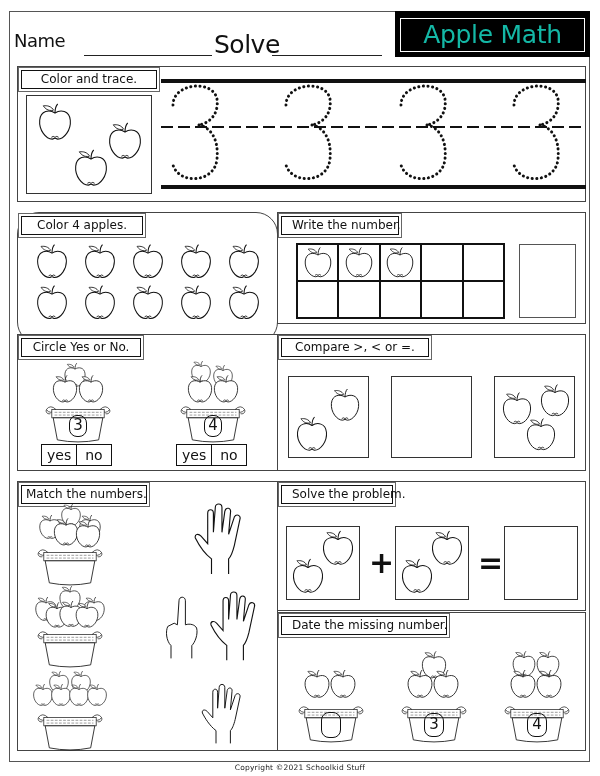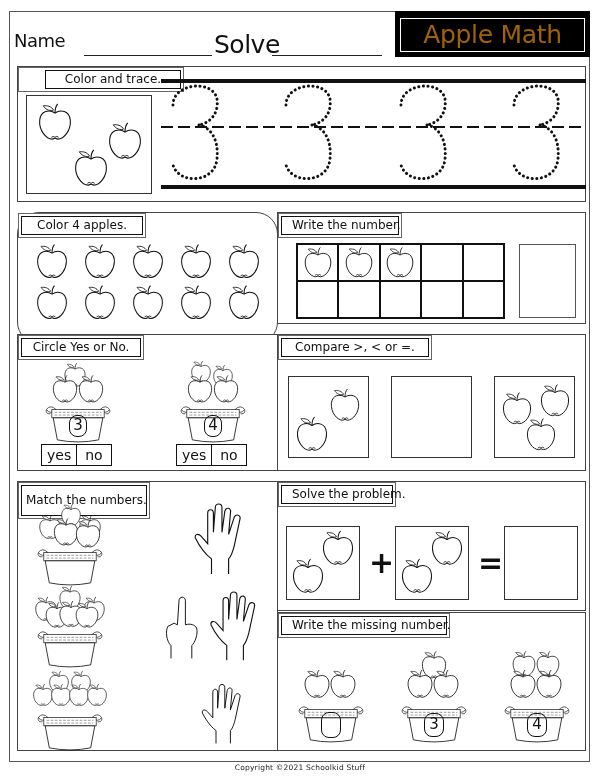--- a/index.html
+++ b/index.html
@@ -7,21 +7,21 @@
   body { position: relative; font-family: "DejaVu Sans", sans-serif; color: #111; }
 
   .page-border { position: absolute; left: 9px; top: 11px; width: 581px; height: 751px; border: 1.5px solid #555; }
 
   .header-name { position: absolute; left: 14px; top: 30px; font-size: 18px; letter-spacing: -0.5px; }
   .line-name { position: absolute; left: 84px; top: 55px; width: 128px; border-bottom: 1.5px solid #222; }
   .header-date { position: absolute; left: 214px; top: 30px; font-size: 25px; letter-spacing: -0.5px; }
   .line-date { position: absolute; left: 272px; top: 55px; width: 110px; border-bottom: 1.5px solid #222; }
 
   .title-box { position: absolute; left: 395px; top: 11px; width: 195px; height: 46px; background: #000; }
-  .title-inner { position: absolute; left: 5px; top: 7px; right: 5px; bottom: 5px; border: 1.5px solid #fff; color: #a16207; font-size: 25px; text-align: center; line-height: 31px; letter-spacing: -0.3px; }
+  .title-inner { position: absolute; left: 5px; top: 7px; right: 5px; bottom: 5px; border: 1.5px solid #fff; color: #14b8a6; font-size: 25px; text-align: center; line-height: 31px; letter-spacing: -0.3px; }
 
   .section { position: absolute; border: 1.5px solid #444; background: #fff; }
   .label { position: absolute; left: 0; top: 0; border: 1.5px solid #666; background: #fff; padding: 2px; }
   .label-inner { border: 1.5px solid #111; font-size: 12px; line-height: 17px; padding: 0 10px; white-space: nowrap; text-align: center; }
 
   .box { position: absolute; border: 1.5px solid #333; background: #fff; }
 
   svg { display: block; }
 
   .ten-frame { position: absolute; left: 296px; top: 243px; width: 209px; height: 76px; border: 1.5px solid #111; display: grid; grid-template-columns: repeat(5, 1fr); grid-template-rows: repeat(2, 1fr); }
@@ -67,21 +67,21 @@
 <div class="header-name">Name</div>
 <div class="line-name"></div>
 <div class="header-date">Solve</div>
 <div class="line-date"></div>
 <div class="title-box">
   <div class="title-inner">Apple Math</div>
 </div>
 
 <div class="section" style="left:17px; top:66px; width:569px; height:136px;">
   <div class="label">
-    <div class="label-inner" style="width:136px;margin-left:24px;">Color and trace.</div>
+    <div class="label-inner" style="width:136px;">Color and trace.</div>
   </div>
   <div class="box" style="left:8px; top:28px; width:126px; height:99px;">
     <svg style="position:absolute; left:10px; top:6px;" width="36" height="40">
         <use href="#apple"></use>
       </svg>
     <svg style="position:absolute; left:80px; top:25px;" width="36" height="40">
         <use href="#apple"></use>
       </svg>
     <svg style="position:absolute; left:46px; top:52px;" width="36" height="40">
         <use href="#apple"></use>
@@ -239,21 +239,21 @@
   <svg style="position:absolute; left:44px; top:6px;" width="32" height="35">
       <use href="#apple"></use>
     </svg>
   <svg style="position:absolute; left:30px; top:40px;" width="32" height="35">
       <use href="#apple"></use>
     </svg>
 </div>
 
 <div class="section" style="left:17px; top:481px; width:261px; height:270px;">
   <div class="label">
-    <div class="label-inner" style="width:126px; padding:6px 4px;">Match the numbers.</div>
+    <div class="label-inner" style="width:126px; padding:0 4px;">Match the numbers.</div>
   </div>
 </div>
 
 <div style="position:absolute; left:24px; top:503px; width:92px; height:82px;">
   <svg style="position:absolute; left:0; top:22px;" width="92" height="62">
       <use href="#basket"></use>
     </svg>
   <svg style="position:absolute; left:36px; top:0px;" width="22" height="24">
       <use href="#apple"></use>
     </svg>
@@ -350,21 +350,21 @@
     </svg>
   <svg style="position:absolute; left:4px; top:30px;" width="34" height="38">
       <use href="#apple"></use>
     </svg>
 </div>
 <div class="op" style="left:478px; top:548px;">=</div>
 <div class="box" style="left:504px; top:526px; width:74px; height:74px;"></div>
 
 <div class="section" style="left:277px; top:612px; width:309px; height:139px;">
   <div class="label">
-    <div class="label-inner" style="width:166px;">Write the missing number.</div>
+    <div class="label-inner" style="width:166px;">Date the missing number.</div>
   </div>
 </div>
 <div style="position:absolute; left:287px; top:660px; width:88px; height:82px;">
   <svg style="position:absolute; left:0; top:22px;" width="88" height="62">
       <use href="#basket"></use>
     </svg>
   <svg style="position:absolute; left:16px; top:8px;" width="28" height="32">
       <use href="#apple"></use>
     </svg>
   <svg style="position:absolute; left:42px; top:8px;" width="28" height="32">

